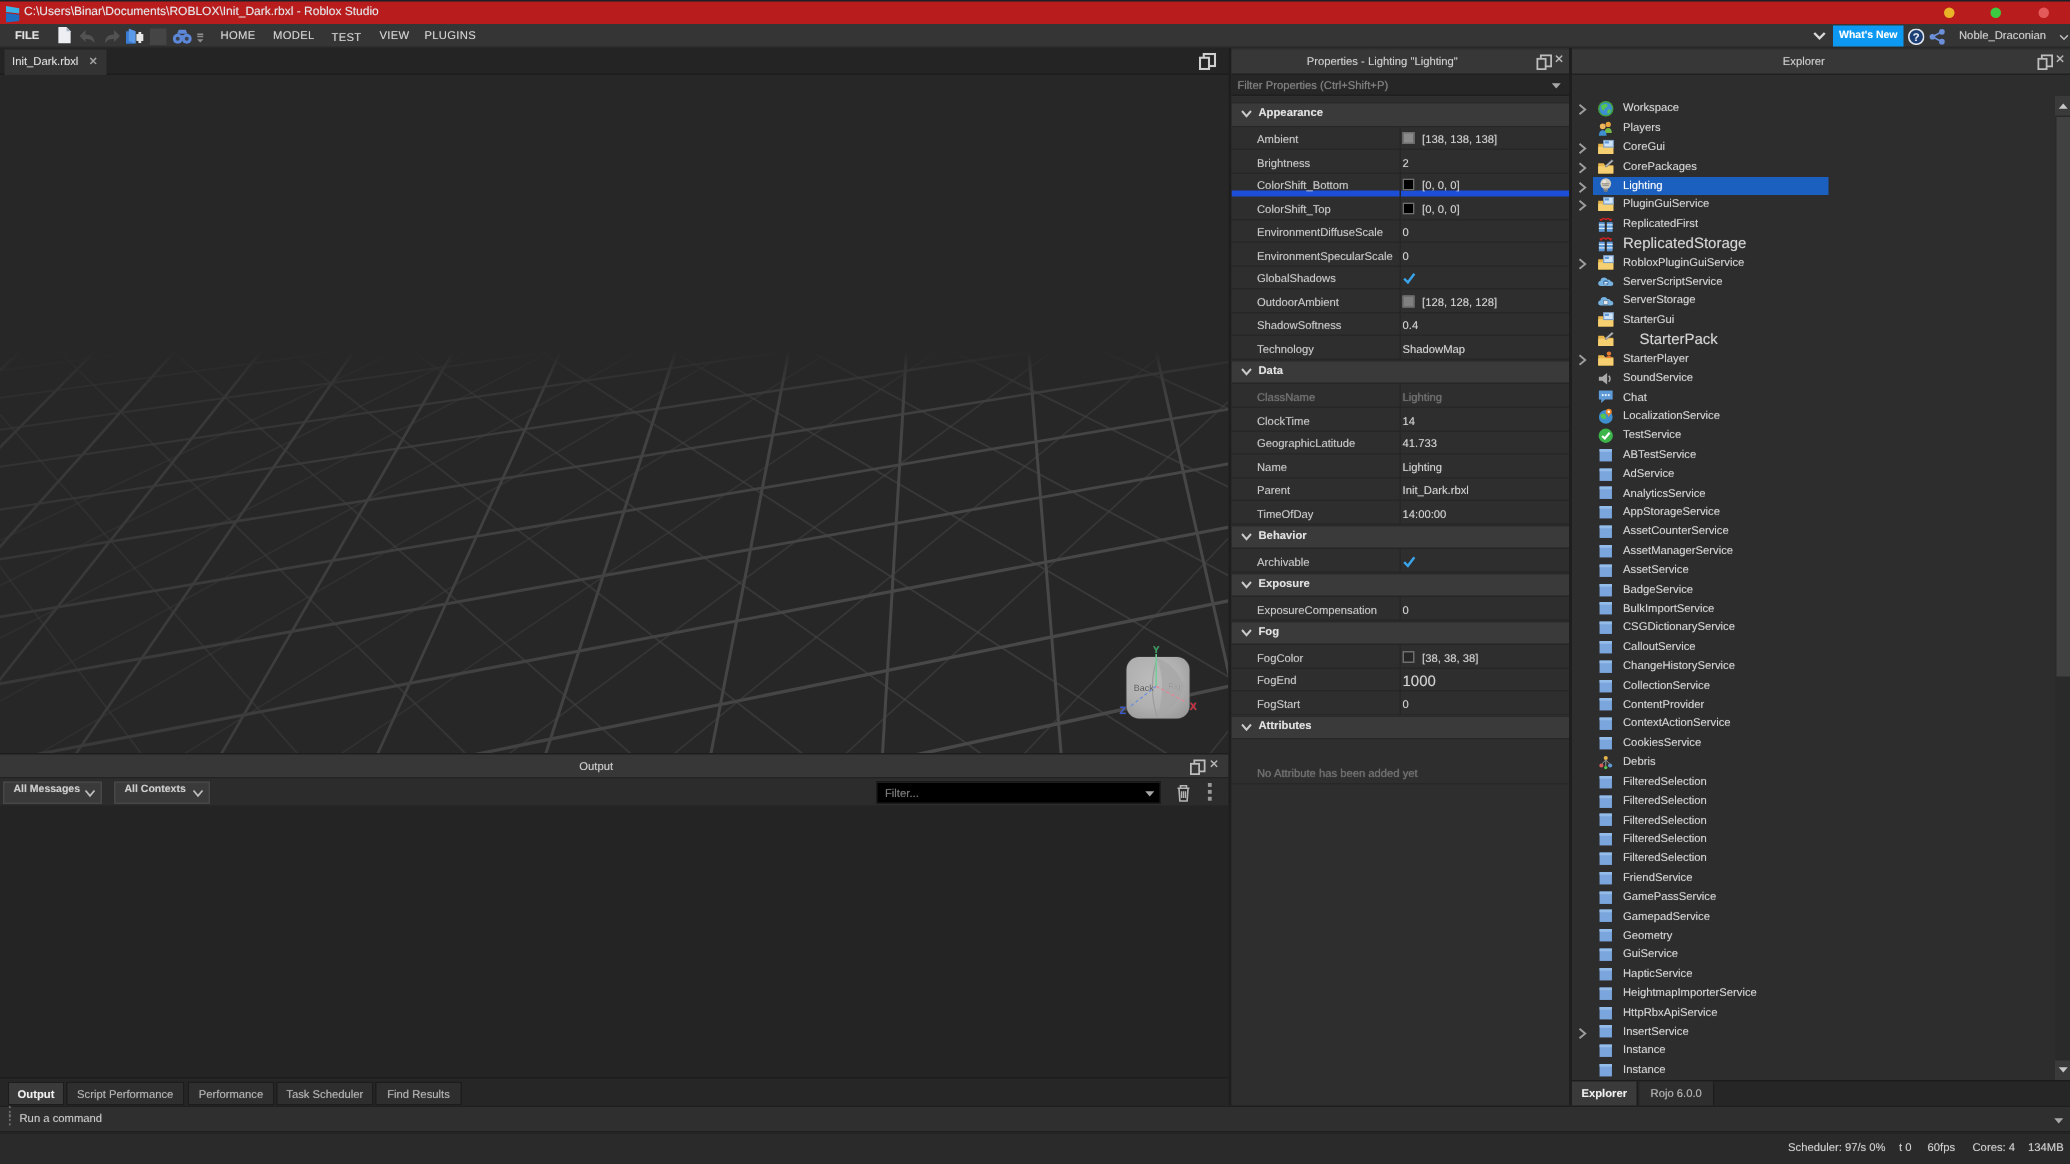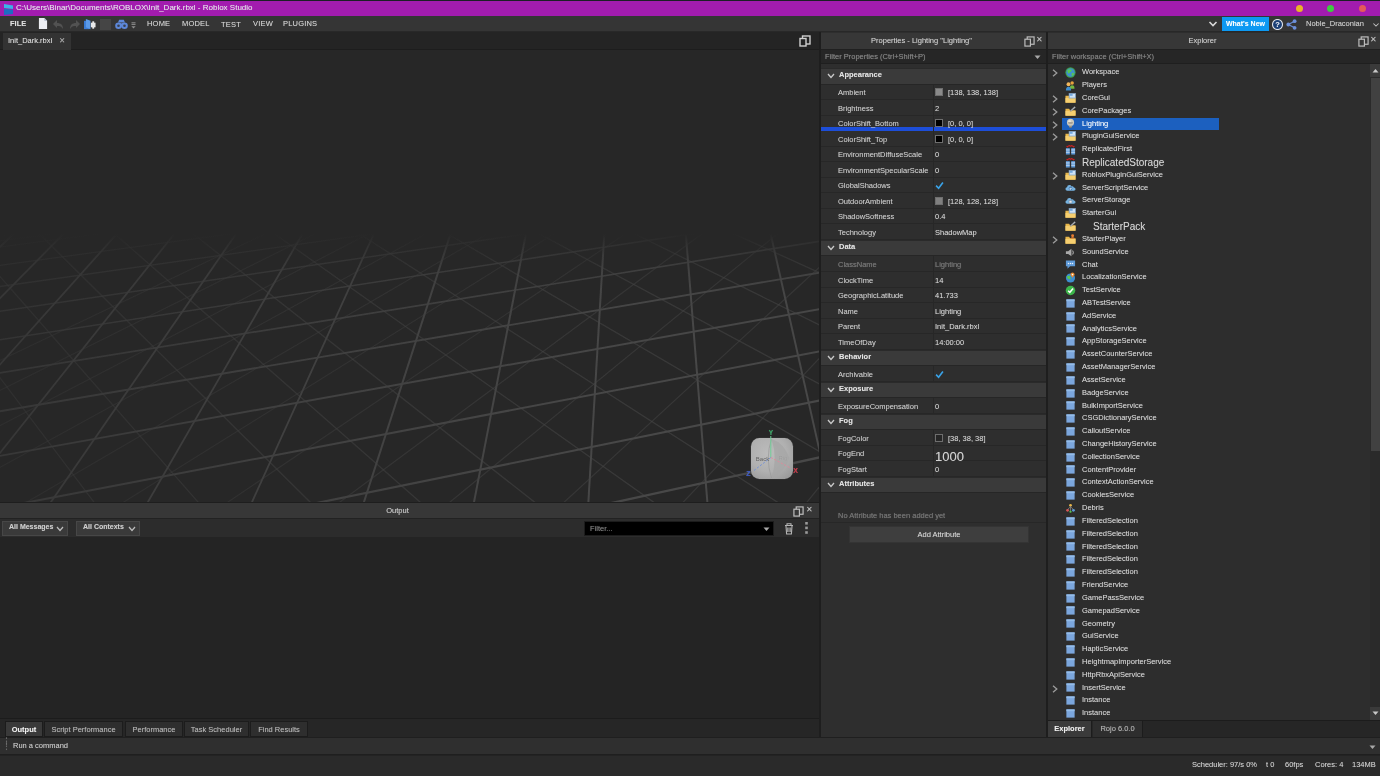--- a/index.html
+++ b/index.html
@@ -4,21 +4,21 @@
   * { margin:0; padding:0; box-sizing:border-box; }
   html,body { width:1380px; height:776px; overflow:hidden; background:#2b2b2b;
     font-family:"Liberation Sans", sans-serif; }
   .abs { position:absolute; }
   div { text-shadow: 0 0 0.7px rgba(255,255,255,0.35); }
   #root { position:relative; width:1380px; height:776px; }
   .paneheader { background:#373737; border-bottom:1px solid #202020; }
 </style></head><body>
 <div id="root">
 
-<div class="abs" style="left:0;top:0;width:1380px;height:16px;background:#a21caf;border-top:1px solid #1b1f26;">
+<div class="abs" style="left:0;top:0;width:1380px;height:16px;background:#b91c1c;border-top:1px solid #1b1f26;">
   <svg class="abs" style="left:4px;top:2.5px" width="9" height="11" viewBox="0 0 9 11">
     <path d="M0 0 L9 1.5 L9 5 L0 4 Z" fill="#3bb3e8"></path>
     <path d="M0 4.7 L9 5.8 L9 10 L0 11 Z" fill="#1d6dc2"></path>
   </svg>
   <div class="abs" style="left:16px;top:1.5px;font-size:8px;color:#e3e6ea;">C:\Users\Binar\Documents\ROBLOX\Init_Dark.rbxl - Roblox Studio</div>
   <div class="abs" style="left:1296px;top:4px;width:7px;height:7px;border-radius:50%;background:#e9b428;"></div>
   <div class="abs" style="left:1327px;top:4px;width:7px;height:7px;border-radius:50%;background:#3ecb41;"></div>
   <div class="abs" style="left:1359px;top:4px;width:7px;height:7px;border-radius:50%;background:#e45a5a;"></div>
 </div>
 
@@ -402,52 +402,46 @@
         </div>
         <div style="position:relative;height:15.55px;border-bottom:1px solid #272727;">
           <div style="position:absolute;left:112px;top:0;width:1px;height:15.55px;background:#272727;"></div>
           <div style="position:absolute;left:17px;top:3.5px;font-size:7.5px;color:#c8c8c8;">FogColor</div>
           <div style="position:absolute;left:114px;top:3.5px;width:8px;height:8px;background:#262626;border:1px solid #6e6e6e;"></div>
           <div style="position:absolute;left:127px;top:3.5px;font-size:7.5px;color:#d2d2d2;">[38, 38, 38]</div>
         </div>
         <div style="position:relative;height:15.55px;border-bottom:1px solid #272727;">
           <div style="position:absolute;left:112px;top:0;width:1px;height:15.55px;background:#272727;"></div>
           <div style="position:absolute;left:17px;top:3.5px;font-size:7.5px;color:#c8c8c8;">FogEnd</div>
-          <div style="position:absolute;left:114px;top:3.5px;font-size:13px;color:#d2d2d2;">1000</div>
+          <div style="position:absolute;left:114px;top:3.5px;font-size:10px;color:#d2d2d2;">1000</div>
         </div>
         <div style="position:relative;height:15.55px;border-bottom:1px solid #272727;">
           <div style="position:absolute;left:112px;top:0;width:1px;height:15.55px;background:#272727;"></div>
           <div style="position:absolute;left:17px;top:3.5px;font-size:7.5px;color:#c8c8c8;">FogStart</div>
           <div style="position:absolute;left:114px;top:3.5px;font-size:7.5px;color:#d2d2d2;">0</div>
         </div>
         <div style="position:relative;height:16.5px;background:#3a3a3a;border-top:1px solid #2a2a2a;border-bottom:1px solid #262626;">
           <svg style="position:absolute;left:6px;top:4px" width="8" height="6" viewBox="0 0 8 6">
             <path d="M1 1 L4 4.5 L7 1" stroke="#c9c9c9" stroke-width="1.3" fill="none"></path>
           </svg>
           <div style="position:absolute;left:18px;top:1px;font-size:7.5px;font-weight:bold;color:#e2e2e2;">Attributes</div>
         </div>
         <div style="position:relative;height:15.55px;border-bottom:1px solid #272727;margin-top:14px;">
           <div style="position:absolute;left:17px;top:3.5px;font-size:7.5px;color:#6f6f6f;">No Attribute has been added yet</div>
-        </div>
-        <div style="position:relative;height:26px;">
-          <div style="position:absolute;left:28px;top:3px;width:180px;height:17px;background:#3e3e3e;border:1px solid #343434;color:#d5d5d5;font-size:7.5px;text-align:center;line-height:16px;">Add Attribute</div>
         </div>
       </div>
     </div>
 <div class="abs" style="left:1048px;top:32px;width:332px;height:705px;background:#2d2d2d;">
   <div class="abs paneheader" style="left:0;top:1px;width:332px;height:17px;">
     <div class="abs" style="left:0;top:2.5px;width:309px;text-align:center;font-size:7.5px;color:#cdcdcd;">Explorer</div>
     <svg class="abs" style="left:310px;top:3px" width="11" height="11" viewBox="0 0 12 12">
       <rect x="3.5" y="1" width="7.5" height="8" fill="none" stroke="#bdbdbd" stroke-width="1.3"></rect>
       <rect x="1" y="3.5" width="6" height="7.5" fill="#373737" stroke="#bdbdbd" stroke-width="1.3"></rect>
     </svg>
     <div class="abs" style="left:322px;top:2px;font-size:8px;color:#bdbdbd;">✕</div>
-  </div>
-  <div class="abs" style="left:0;top:18px;width:332px;height:14px;background:#262626;border-bottom:1px solid #1f1f1f;">
-    <div class="abs" style="left:4px;top:1.5px;font-size:7.5px;color:#7f7f7f;">Filter workspace (Ctrl+Shift+X)</div>
   </div>
   <div class="abs" style="left:0;top:32px;width:332px;height:656px;background:#2d2d2d;overflow:hidden;" id="tree">
 
 <svg width="0" height="0" style="position:absolute">
 <defs>
   <symbol id="i-globe" viewBox="0 0 12 12">
     <circle cx="6" cy="6" r="5.6" fill="#3fa13f"></circle>
     <circle cx="6" cy="6" r="4.6" fill="#3e8ed0"></circle>
     <path d="M2.5 4 Q4 2 6.5 2.6 Q8 3.4 7 4.6 Q5 5.6 4.4 7.4 Q3 7 2.5 4 Z" fill="#57c84f"></path>
     <path d="M7.5 6.5 Q9.5 6 9.8 7.5 Q9 9.5 7.5 9.8 Q6.8 8 7.5 6.5 Z" fill="#57c84f"></path>

